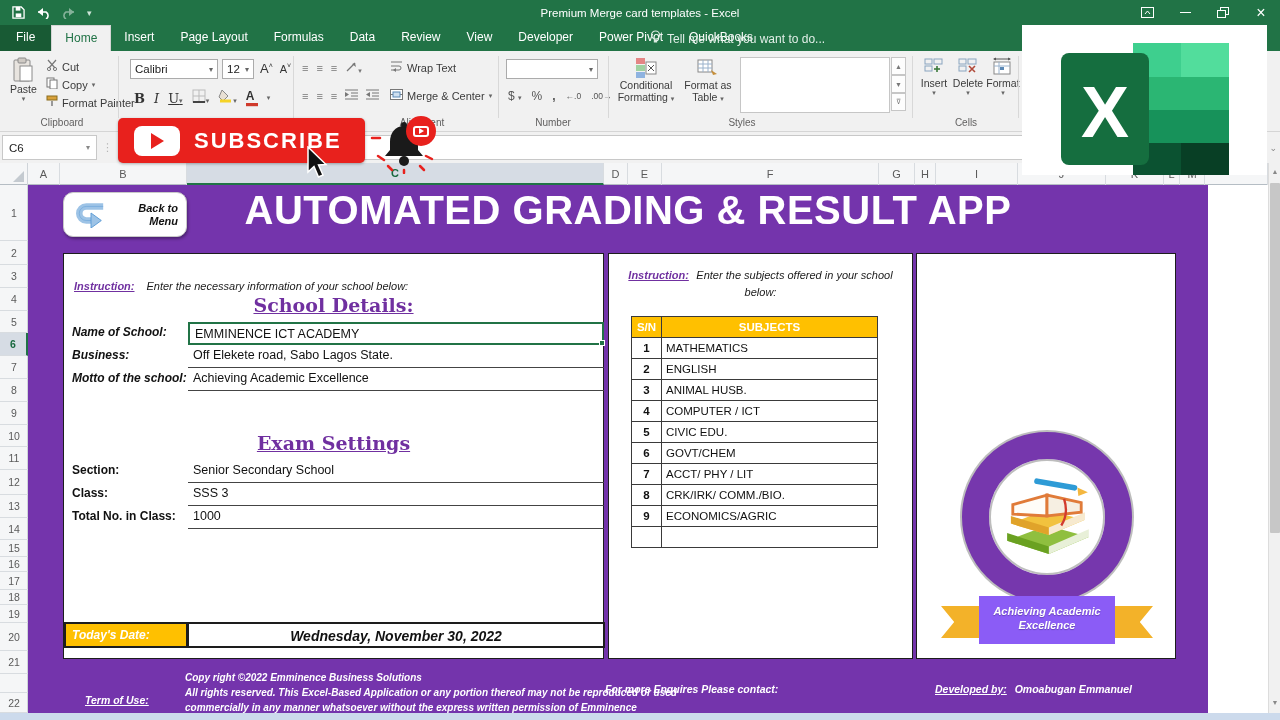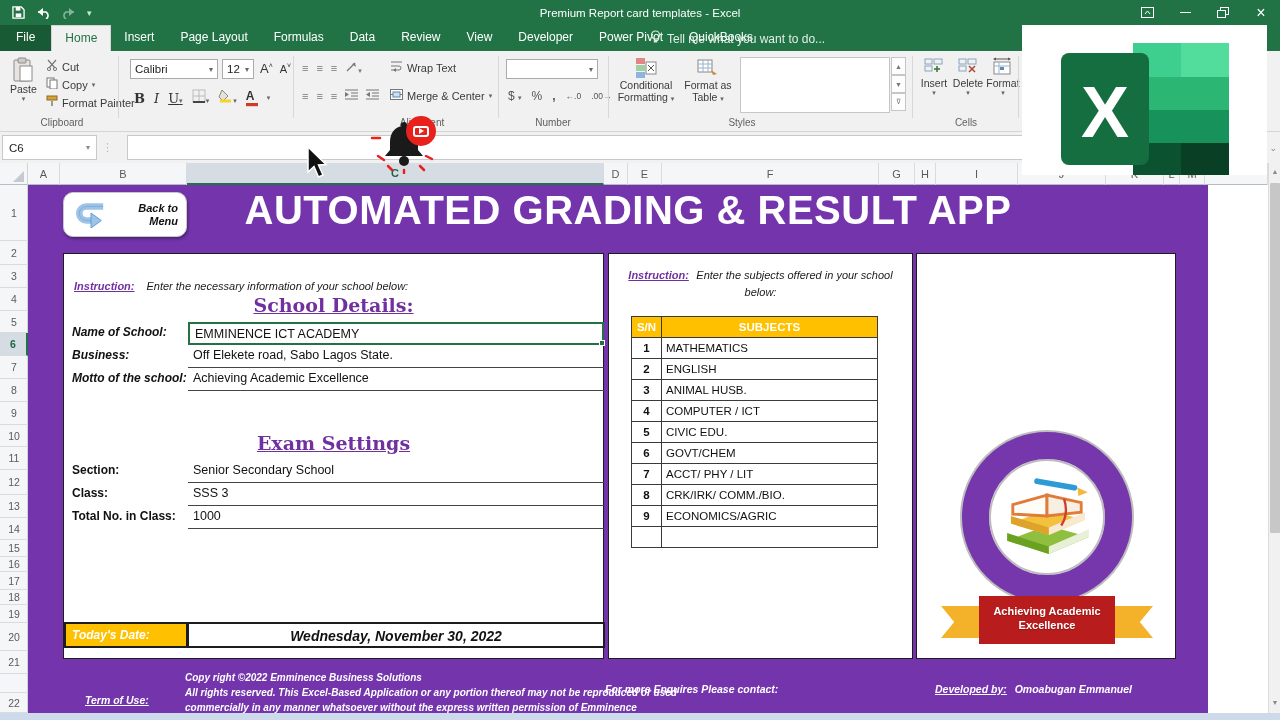--- a/index.html
+++ b/index.html
@@ -95,22 +95,22 @@
 
   .datelabel { position:absolute; left:0; width:124px; height:26px; background:#ffc000; border:2px solid #1d1d1d;
     color:#fff; font-weight:bold; font-style:italic; font-size:12px; padding:4px 0 0 6px; }
   .datevalue { position:absolute; left:124px; width:417px; height:26px; border:2px solid #1d1d1d; border-left:1px solid #1d1d1d;
     text-align:center; font-weight:bold; font-style:italic; font-size:14px; color:#111; padding-top:4px; }
 
   
   .donut { position:absolute; width:170px; height:170px; border-radius:50%;
     border:27px solid #7637ad; background:#fff; box-shadow:0 0 0 2px #bdbdbd, inset 0 0 0 2px #bdbdbd; }
   .ribbonwing { position:absolute; background:#f3b229; }
-  .ribboncenter { position:absolute; background:#b91c1c; color:#fff; text-align:center;
-    font-size:11px; font-weight:bold; line-height:14px; padding-top:8px;
+  .ribboncenter { position:absolute; background:#8b5cf6; color:#fff; text-align:center;
+    font-size:11px; font-weight:bold; font-style:italic; line-height:14px; padding-top:8px;
     text-shadow:0 1px 1px rgba(0,0,0,.25); }
 
   
   .foot-w { color:#fff; position:absolute; }
   .fi { font-style:italic; font-weight:bold; }
 
   .bottomstrip { left:0; top:713px; width:1280px; height:7px; background:#ccdaec; }
 
   
   .subscribe { left:118px; top:118px; width:247px; height:45px; background:#e8211d; border-radius:5px;
@@ -149,21 +149,21 @@
           </svg>
         </span>
       <span style="opacity:.45">
           <svg width="16" height="12" viewBox="0 0 16 12">
             <path d="M13 5 H5 a4 4 0 0 0 0 7" fill="none" stroke="#fff" stroke-width="1.6"></path>
             <polygon points="13,5 8,1 8,9" fill="#fff"></polygon>
           </svg>
         </span>
       <span style="color:#cfe5d8;font-size:9px;">▾</span>
     </div>
-    <div class="apptitle">Premium Report card templates - Excel</div>
+    <div class="apptitle">Premium Merge card templates - Excel</div>
     <div class="winbtns">
       <div class="winbtn">
           <svg width="13" height="11" viewBox="0 0 13 11">
             <rect x="0.5" y="0.5" width="12" height="10" fill="none" stroke="#fff"></rect>
             <path d="M4 7 l2.5-3 2.5 3" fill="none" stroke="#fff"></path>
           </svg>
         </div>
       <div class="winbtn">
           <span style="display:block;width:11px;height:1.5px;background:#fff;"></span>
         </div>
@@ -684,20 +684,26 @@
       <rect x="78" y="34" width="96" height="33" fill="#2bb673"></rect>
       <rect x="78" y="67" width="96" height="33" fill="#17925a"></rect>
       <rect x="78" y="100" width="96" height="32" fill="#0b5231"></rect>
       <rect x="126" y="0" width="48" height="34" fill="#52dd9c"></rect>
       <rect x="126" y="100" width="48" height="32" fill="#083f25"></rect>
       <rect x="6" y="10" width="88" height="112" rx="8" fill="#156e3f"></rect>
       <text x="50" y="94" text-anchor="middle" font-size="72" font-weight="bold" fill="#ffffff" font-family="Liberation Sans, sans-serif">X</text>
     </svg>
   </div>
 
+  <div class="abs subscribe">
+    <span class="playlogo">
+        <span class="playtri"></span>
+      </span>
+    <span class="subtxt">SUBSCRIBE</span>
+  </div>
 
   <div class="abs bellwrap">
     <svg width="80" height="62" viewBox="0 0 80 62">
       <g>
         <path d="M38 14 c-9 0 -14 7 -14 16 v8 l-5 6 h38 l-5 -6 v-8 c0 -9 -5 -16 -14 -16z" fill="#1a1a1a"></path>
         <rect x="35" y="10" width="6" height="6" rx="3" fill="#1a1a1a"></rect>
         <circle cx="38" cy="49" r="5" fill="#1a1a1a"></circle>
       </g>
       <g stroke="#e8211d" stroke-width="2.5" stroke-linecap="round">
         <line x1="6" y1="26" x2="14" y2="26"></line>

